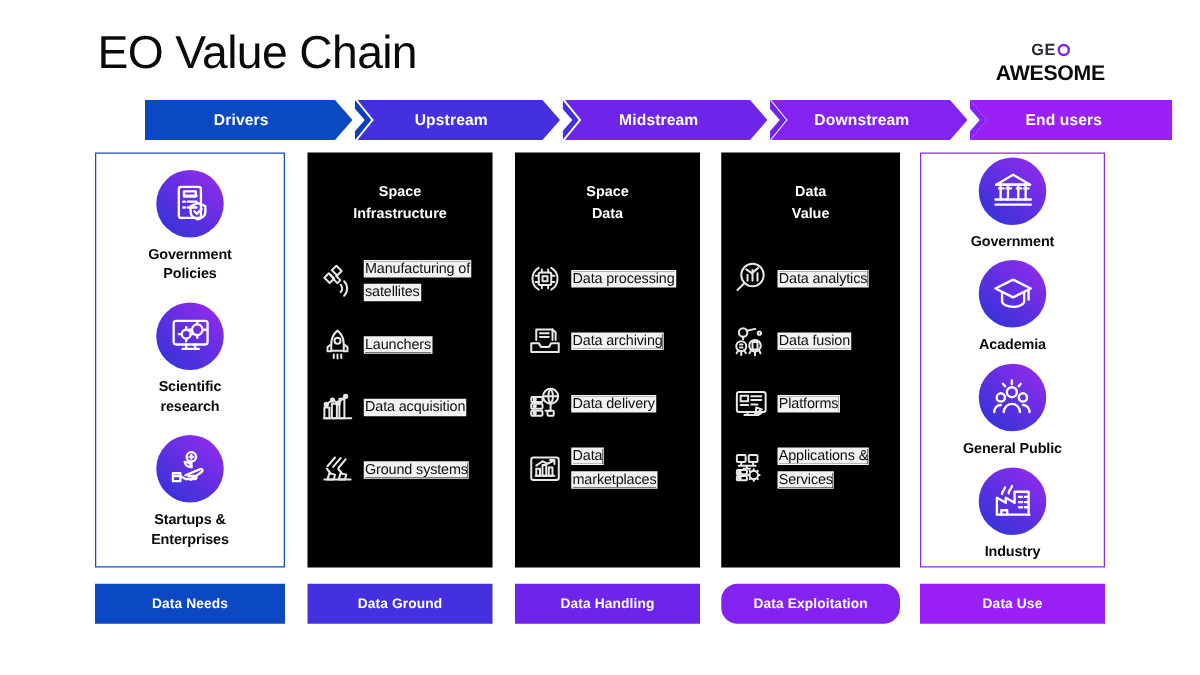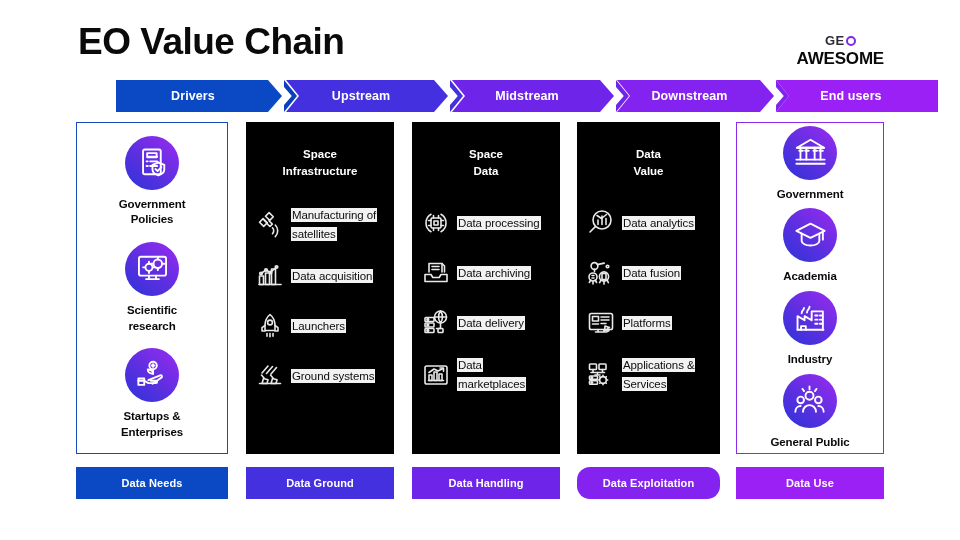--- a/index.html
+++ b/index.html
@@ -7,21 +7,21 @@
     width: 960px; height: 540px;
     background: #ffffff;
     font-family: "Liberation Sans", sans-serif;
     overflow: hidden;
   }
   .page { position: relative; width: 960px; height: 540px; background: #fff; }
 
   
   .title {
     position: absolute; left: 78px; top: 22px;
-    font-size: 37px; font-weight: bold; letter-spacing: -0.5px;
+    font-size: 37px; font-weight: normal; letter-spacing: -0.5px;
     color: #0a0a0a; line-height: 1.1;
   }
 
   
   .logo { position: absolute; right: 76px; top: 32px; text-align: center; line-height: 1; }
   .logo-geo {
     font-size: 13px; font-weight: bold; letter-spacing: 0.5px;
     color: #2b2b33; display: inline-flex; align-items: center;
   }
   .logo-o {
@@ -207,47 +207,47 @@
             <div class="row-icon">
               <svg viewBox="0 0 28 28" style="color:#e9e9e9">
                 <path d="M9.5 5.2l3.6-3.6 4.2 4.2-3.6 3.6z" fill="none" stroke="currentColor" stroke-width="1.6" stroke-linecap="round" stroke-linejoin="round"></path>
                 <path d="M3.5 11.2l3.6-3.6 4.2 4.2-3.6 3.6z" fill="none" stroke="currentColor" stroke-width="1.6" stroke-linecap="round" stroke-linejoin="round"></path>
                 <path d="M8.2 9.2l3.2 3.2" fill="none" stroke="currentColor" stroke-width="1.6" stroke-linecap="round" stroke-linejoin="round"></path>
                 <path d="M13 9.8l3.3 3.3-2.4 2.4-3.3-3.3" fill="none" stroke="currentColor" stroke-width="1.6" stroke-linecap="round" stroke-linejoin="round"></path>
                 <path d="M16.5 16.8c1.6 1.6 1.6 4.2 0 5.8M19.3 14c3.2 3.2 3.2 8.4 0 11.6" fill="none" stroke="currentColor" stroke-width="1.6" stroke-linecap="round" stroke-linejoin="round"></path>
               </svg>
             </div>
             <div class="row-text"><span>Manufacturing of satellites</span></div>
+          </div>
+          <div class="row">
+            <div class="row-icon">
+              <svg viewBox="0 0 28 28" style="color:#e9e9e9">
+                <path d="M14 2.5c3.2 2.6 5 6.6 5 10.8v5.2H9v-5.2C9 9.1 10.8 5.1 14 2.5z" fill="none" stroke="currentColor" stroke-width="1.6" stroke-linecap="round" stroke-linejoin="round"></path>
+                <circle cx="14" cy="10.5" r="2.4" fill="none" stroke="currentColor" stroke-width="1.6" stroke-linecap="round" stroke-linejoin="round"></circle>
+                <path d="M9 13.5l-3 2.2v3.3h3M19 13.5l3 2.2v3.3h-3" fill="none" stroke="currentColor" stroke-width="1.6" stroke-linecap="round" stroke-linejoin="round"></path>
+                <path d="M11 21.5v2.8M14 21.5v3.2M17 21.5v2.8" fill="none" stroke="currentColor" stroke-width="1.6" stroke-linecap="round" stroke-linejoin="round"></path>
+              </svg>
+            </div>
+            <div class="row-text"><span>Launchers</span></div>
           </div>
           <div class="row">
             <div class="row-icon">
               <svg viewBox="0 0 28 28" style="color:#e9e9e9">
                 <path d="M3 22.5h22" fill="none" stroke="currentColor" stroke-width="1.6" stroke-linecap="round" stroke-linejoin="round"></path>
                 <rect x="3.5" y="14" width="4" height="8.5" fill="none" stroke="currentColor" stroke-width="1.6" stroke-linecap="round" stroke-linejoin="round"></rect>
                 <rect x="9.5" y="11" width="4" height="11.5" fill="none" stroke="currentColor" stroke-width="1.6" stroke-linecap="round" stroke-linejoin="round"></rect>
                 <rect x="15.5" y="7" width="4" height="15.5" fill="none" stroke="currentColor" stroke-width="1.6" stroke-linecap="round" stroke-linejoin="round"></rect>
                 <path d="M5 11.5l5-3.5 4.5 2.5 6-5.5" fill="none" stroke="currentColor" stroke-width="1.6" stroke-linecap="round" stroke-linejoin="round"></path>
                 <circle cx="5" cy="11.5" r="1.3" fill="none" stroke="currentColor" stroke-width="1.6" stroke-linecap="round" stroke-linejoin="round"></circle>
                 <circle cx="10" cy="8" r="1.3" fill="none" stroke="currentColor" stroke-width="1.6" stroke-linecap="round" stroke-linejoin="round"></circle>
                 <circle cx="14.5" cy="10.5" r="1.3" fill="none" stroke="currentColor" stroke-width="1.6" stroke-linecap="round" stroke-linejoin="round"></circle>
                 <circle cx="20.5" cy="5" r="1.3" fill="none" stroke="currentColor" stroke-width="1.6" stroke-linecap="round" stroke-linejoin="round"></circle>
               </svg>
             </div>
             <div class="row-text"><span>Data acquisition</span></div>
-          </div>
-          <div class="row">
-            <div class="row-icon">
-              <svg viewBox="0 0 28 28" style="color:#e9e9e9">
-                <path d="M14 2.5c3.2 2.6 5 6.6 5 10.8v5.2H9v-5.2C9 9.1 10.8 5.1 14 2.5z" fill="none" stroke="currentColor" stroke-width="1.6" stroke-linecap="round" stroke-linejoin="round"></path>
-                <circle cx="14" cy="10.5" r="2.4" fill="none" stroke="currentColor" stroke-width="1.6" stroke-linecap="round" stroke-linejoin="round"></circle>
-                <path d="M9 13.5l-3 2.2v3.3h3M19 13.5l3 2.2v3.3h-3" fill="none" stroke="currentColor" stroke-width="1.6" stroke-linecap="round" stroke-linejoin="round"></path>
-                <path d="M11 21.5v2.8M14 21.5v3.2M17 21.5v2.8" fill="none" stroke="currentColor" stroke-width="1.6" stroke-linecap="round" stroke-linejoin="round"></path>
-              </svg>
-            </div>
-            <div class="row-text"><span>Launchers</span></div>
           </div>
           <div class="row">
             <div class="row-icon">
               <svg viewBox="0 0 28 28" style="color:#e9e9e9">
                 <path d="M3.5 21.5h21" fill="none" stroke="currentColor" stroke-width="1.6" stroke-linecap="round" stroke-linejoin="round"></path>
                 <path d="M6 21.5l1.5-5 4.5 1.2-1 3.8z" fill="none" stroke="currentColor" stroke-width="1.6" stroke-linecap="round" stroke-linejoin="round"></path>
                 <path d="M15 21.5l1.5-5 4.5 1.2-1 3.8z" fill="none" stroke="currentColor" stroke-width="1.6" stroke-linecap="round" stroke-linejoin="round"></path>
                 <path d="M8 16l-2.5-3M17 16l-2.5-3" fill="none" stroke="currentColor" stroke-width="1.6" stroke-linecap="round" stroke-linejoin="round"></path>
                 <path d="M6 11l6-7M10.5 11.5l6-7M15 12l5.5-6.5" fill="none" stroke="currentColor" stroke-width="1.6" stroke-linecap="round" stroke-linejoin="round"></path>
               </svg>
@@ -394,43 +394,43 @@
                 <path d="M14 4L2 10l12 6 12-6z" fill="none" stroke="currentColor" stroke-width="1.6" stroke-linecap="round" stroke-linejoin="round"></path>
                 <path d="M6.5 12.5v6.2c0 2.2 3.6 3.8 7.5 3.8s7.5-1.6 7.5-3.8v-6.2" fill="none" stroke="currentColor" stroke-width="1.6" stroke-linecap="round" stroke-linejoin="round"></path>
                 <path d="M24.5 10.7v6.8" fill="none" stroke="currentColor" stroke-width="1.6" stroke-linecap="round" stroke-linejoin="round"></path>
               </svg>
             </div>
             <div class="circ-label">Academia</div>
           </div>
           <div class="circ-item">
             <div class="circ">
               <svg viewBox="0 0 28 28" style="color:#fff">
-                <path d="M3 23.5h22" fill="none" stroke="currentColor" stroke-width="1.6" stroke-linecap="round" stroke-linejoin="round"></path>
-                <path d="M3 23.5V12l6 3.5V12l6 3.5V8h9.5v15.5" fill="none" stroke="currentColor" stroke-width="1.6" stroke-linecap="round" stroke-linejoin="round"></path>
-                <path d="M18 11.5h2M22 11.5h1.5M18 15h2M22 15h1.5M18 18.5h2M22 18.5h1.5" fill="none" stroke="currentColor" stroke-width="1.6" stroke-linecap="round" stroke-linejoin="round"></path>
-                <path d="M6 23.5v-3h4v3" fill="none" stroke="currentColor" stroke-width="1.6" stroke-linecap="round" stroke-linejoin="round"></path>
-                <path d="M6.5 9.5c0-2.5 2-2.5 2-4.5M11 9c0-2.8 2.2-2.8 2.2-5" fill="none" stroke="currentColor" stroke-width="1.6" stroke-linecap="round" stroke-linejoin="round"></path>
-              </svg>
-            </div>
-            <div class="circ-label">Industry</div>
-          </div>
-          <div class="circ-item">
-            <div class="circ">
-              <svg viewBox="0 0 28 28" style="color:#fff">
                 <circle cx="14" cy="10" r="3.4" fill="none" stroke="currentColor" stroke-width="1.6" stroke-linecap="round" stroke-linejoin="round"></circle>
                 <path d="M8.5 23.5c0-3.2 2.5-5.6 5.5-5.6s5.5 2.4 5.5 5.6" fill="none" stroke="currentColor" stroke-width="1.6" stroke-linecap="round" stroke-linejoin="round"></path>
                 <circle cx="6.5" cy="13.5" r="2.8" fill="none" stroke="currentColor" stroke-width="1.6" stroke-linecap="round" stroke-linejoin="round"></circle>
                 <path d="M2 23.5c0-2.8 2-4.8 4.5-4.8" fill="none" stroke="currentColor" stroke-width="1.6" stroke-linecap="round" stroke-linejoin="round"></path>
                 <circle cx="21.5" cy="13.5" r="2.8" fill="none" stroke="currentColor" stroke-width="1.6" stroke-linecap="round" stroke-linejoin="round"></circle>
                 <path d="M26 23.5c0-2.8-2-4.8-4.5-4.8" fill="none" stroke="currentColor" stroke-width="1.6" stroke-linecap="round" stroke-linejoin="round"></path>
                 <path d="M14 4.5V2M9.4 6L8 4.2M18.6 6L20 4.2" fill="none" stroke="currentColor" stroke-width="1.6" stroke-linecap="round" stroke-linejoin="round"></path>
               </svg>
             </div>
             <div class="circ-label">General Public</div>
           </div>
+          <div class="circ-item">
+            <div class="circ">
+              <svg viewBox="0 0 28 28" style="color:#fff">
+                <path d="M3 23.5h22" fill="none" stroke="currentColor" stroke-width="1.6" stroke-linecap="round" stroke-linejoin="round"></path>
+                <path d="M3 23.5V12l6 3.5V12l6 3.5V8h9.5v15.5" fill="none" stroke="currentColor" stroke-width="1.6" stroke-linecap="round" stroke-linejoin="round"></path>
+                <path d="M18 11.5h2M22 11.5h1.5M18 15h2M22 15h1.5M18 18.5h2M22 18.5h1.5" fill="none" stroke="currentColor" stroke-width="1.6" stroke-linecap="round" stroke-linejoin="round"></path>
+                <path d="M6 23.5v-3h4v3" fill="none" stroke="currentColor" stroke-width="1.6" stroke-linecap="round" stroke-linejoin="round"></path>
+                <path d="M6.5 9.5c0-2.5 2-2.5 2-4.5M11 9c0-2.8 2.2-2.8 2.2-5" fill="none" stroke="currentColor" stroke-width="1.6" stroke-linecap="round" stroke-linejoin="round"></path>
+              </svg>
+            </div>
+            <div class="circ-label">Industry</div>
+          </div>
         </div>
       </div>
     </div>
 
   <div id="footerRow">
       <div class="foot" style="left: 76px; width: 152px; background: rgb(11, 73, 196);">Data Needs</div>
       <div class="foot" style="left: 246px; width: 148px; background: rgb(69, 48, 224);">Data Ground</div>
       <div class="foot" style="left: 412px; width: 148px; background: rgb(111, 36, 234); text-align: center;">Data Handling</div>
       <div class="foot" style="left: 577px; width: 143px; background: rgb(132, 35, 239); border-radius: 13px;">Data Exploitation</div>
       <div class="foot" style="left: 736px; width: 148px; background: rgb(155, 32, 245);">Data Use</div>

